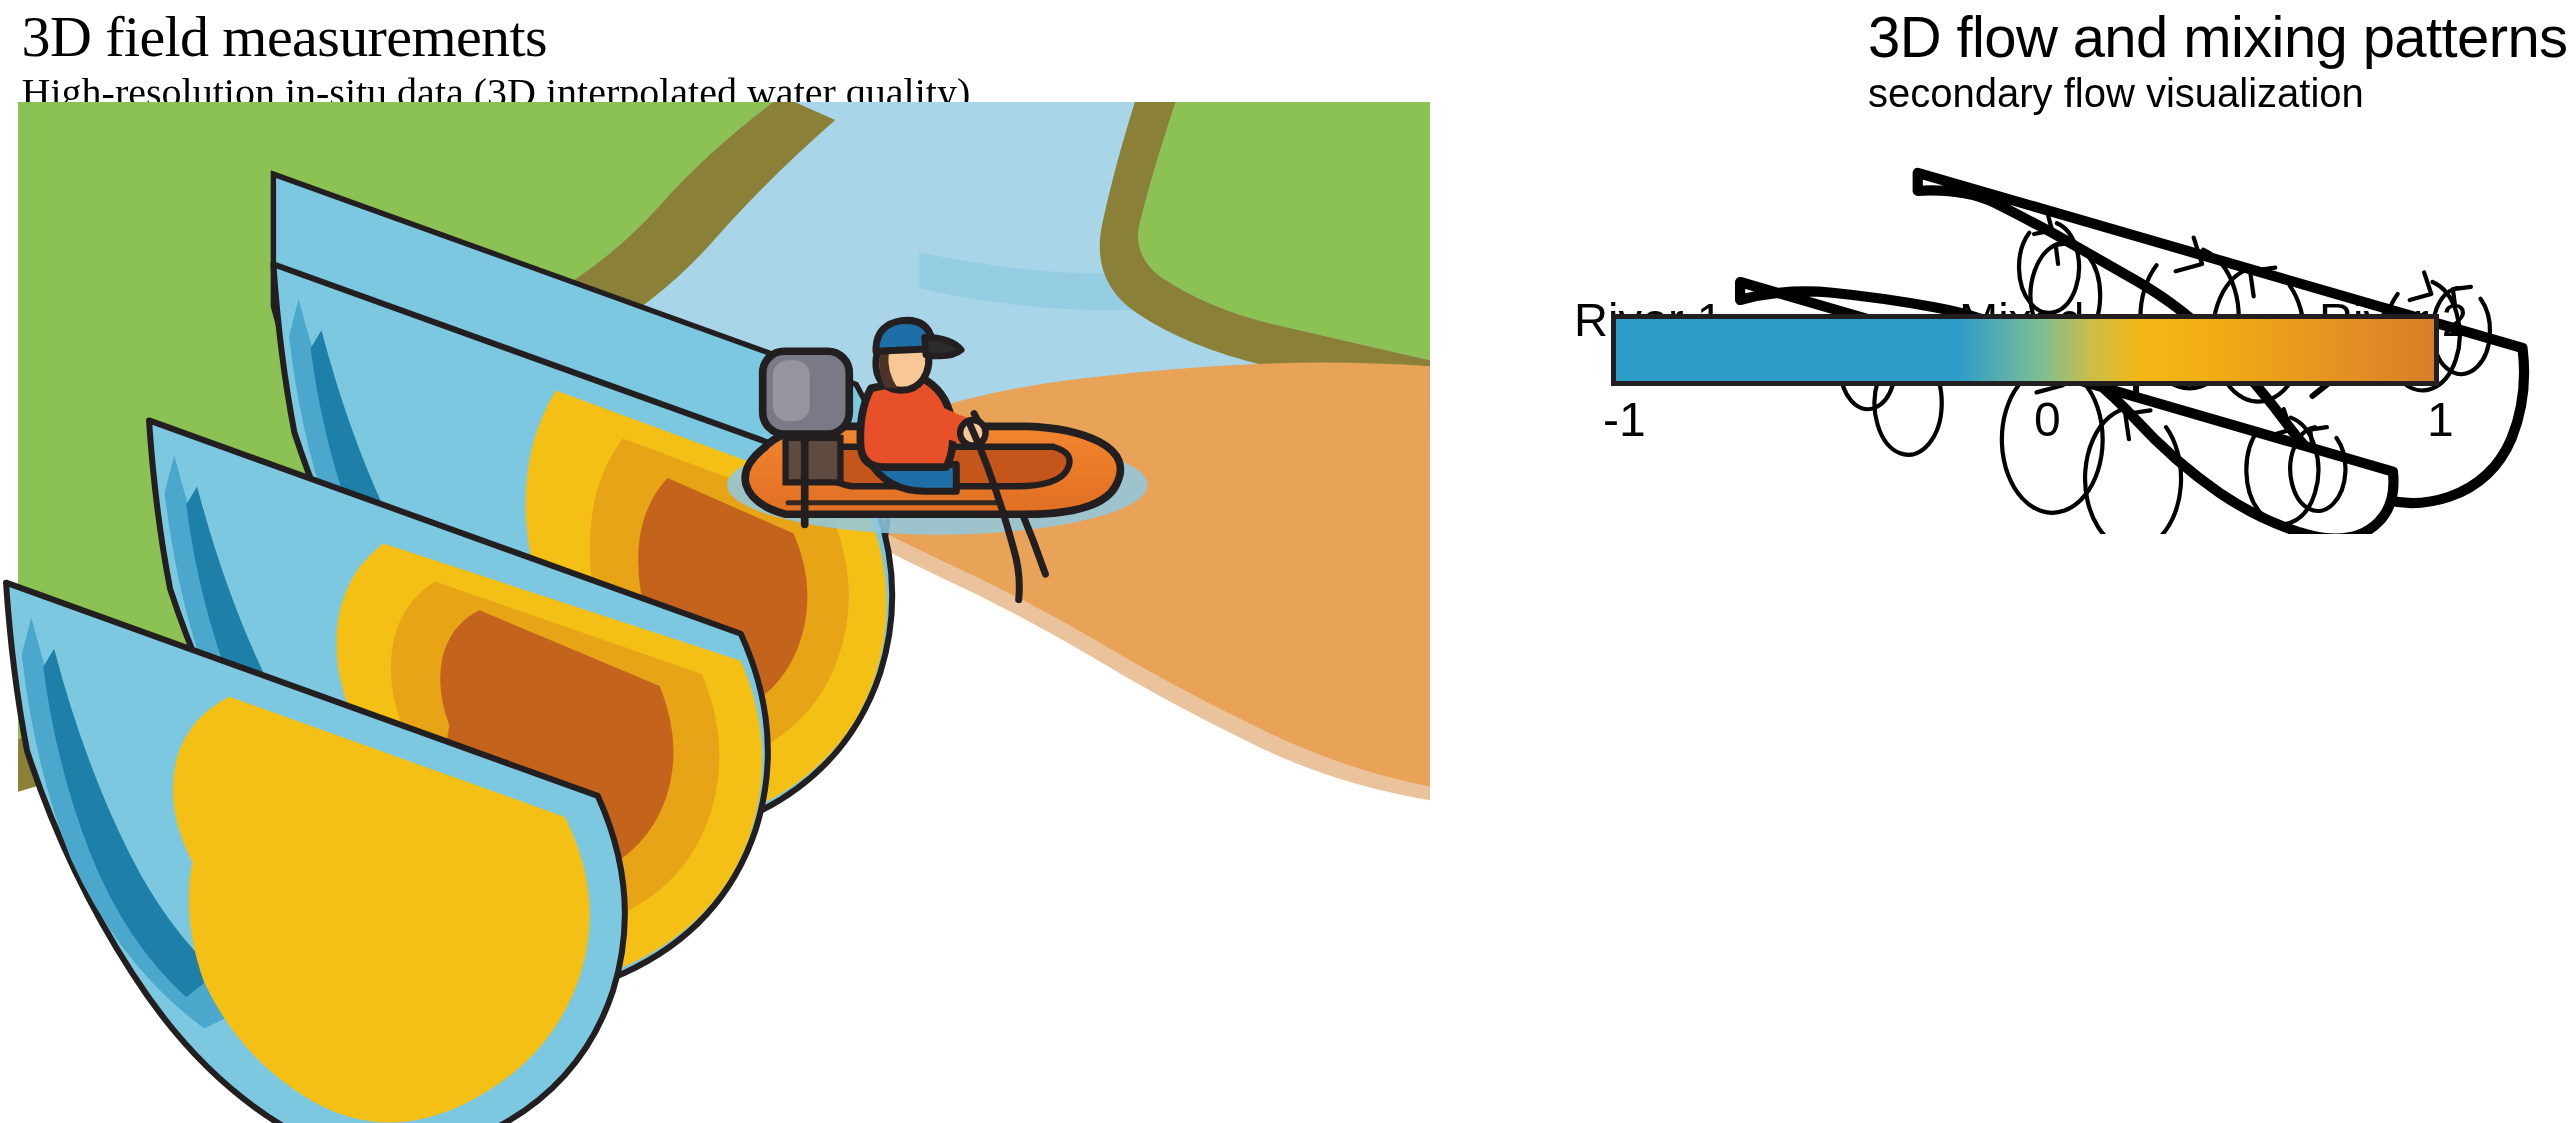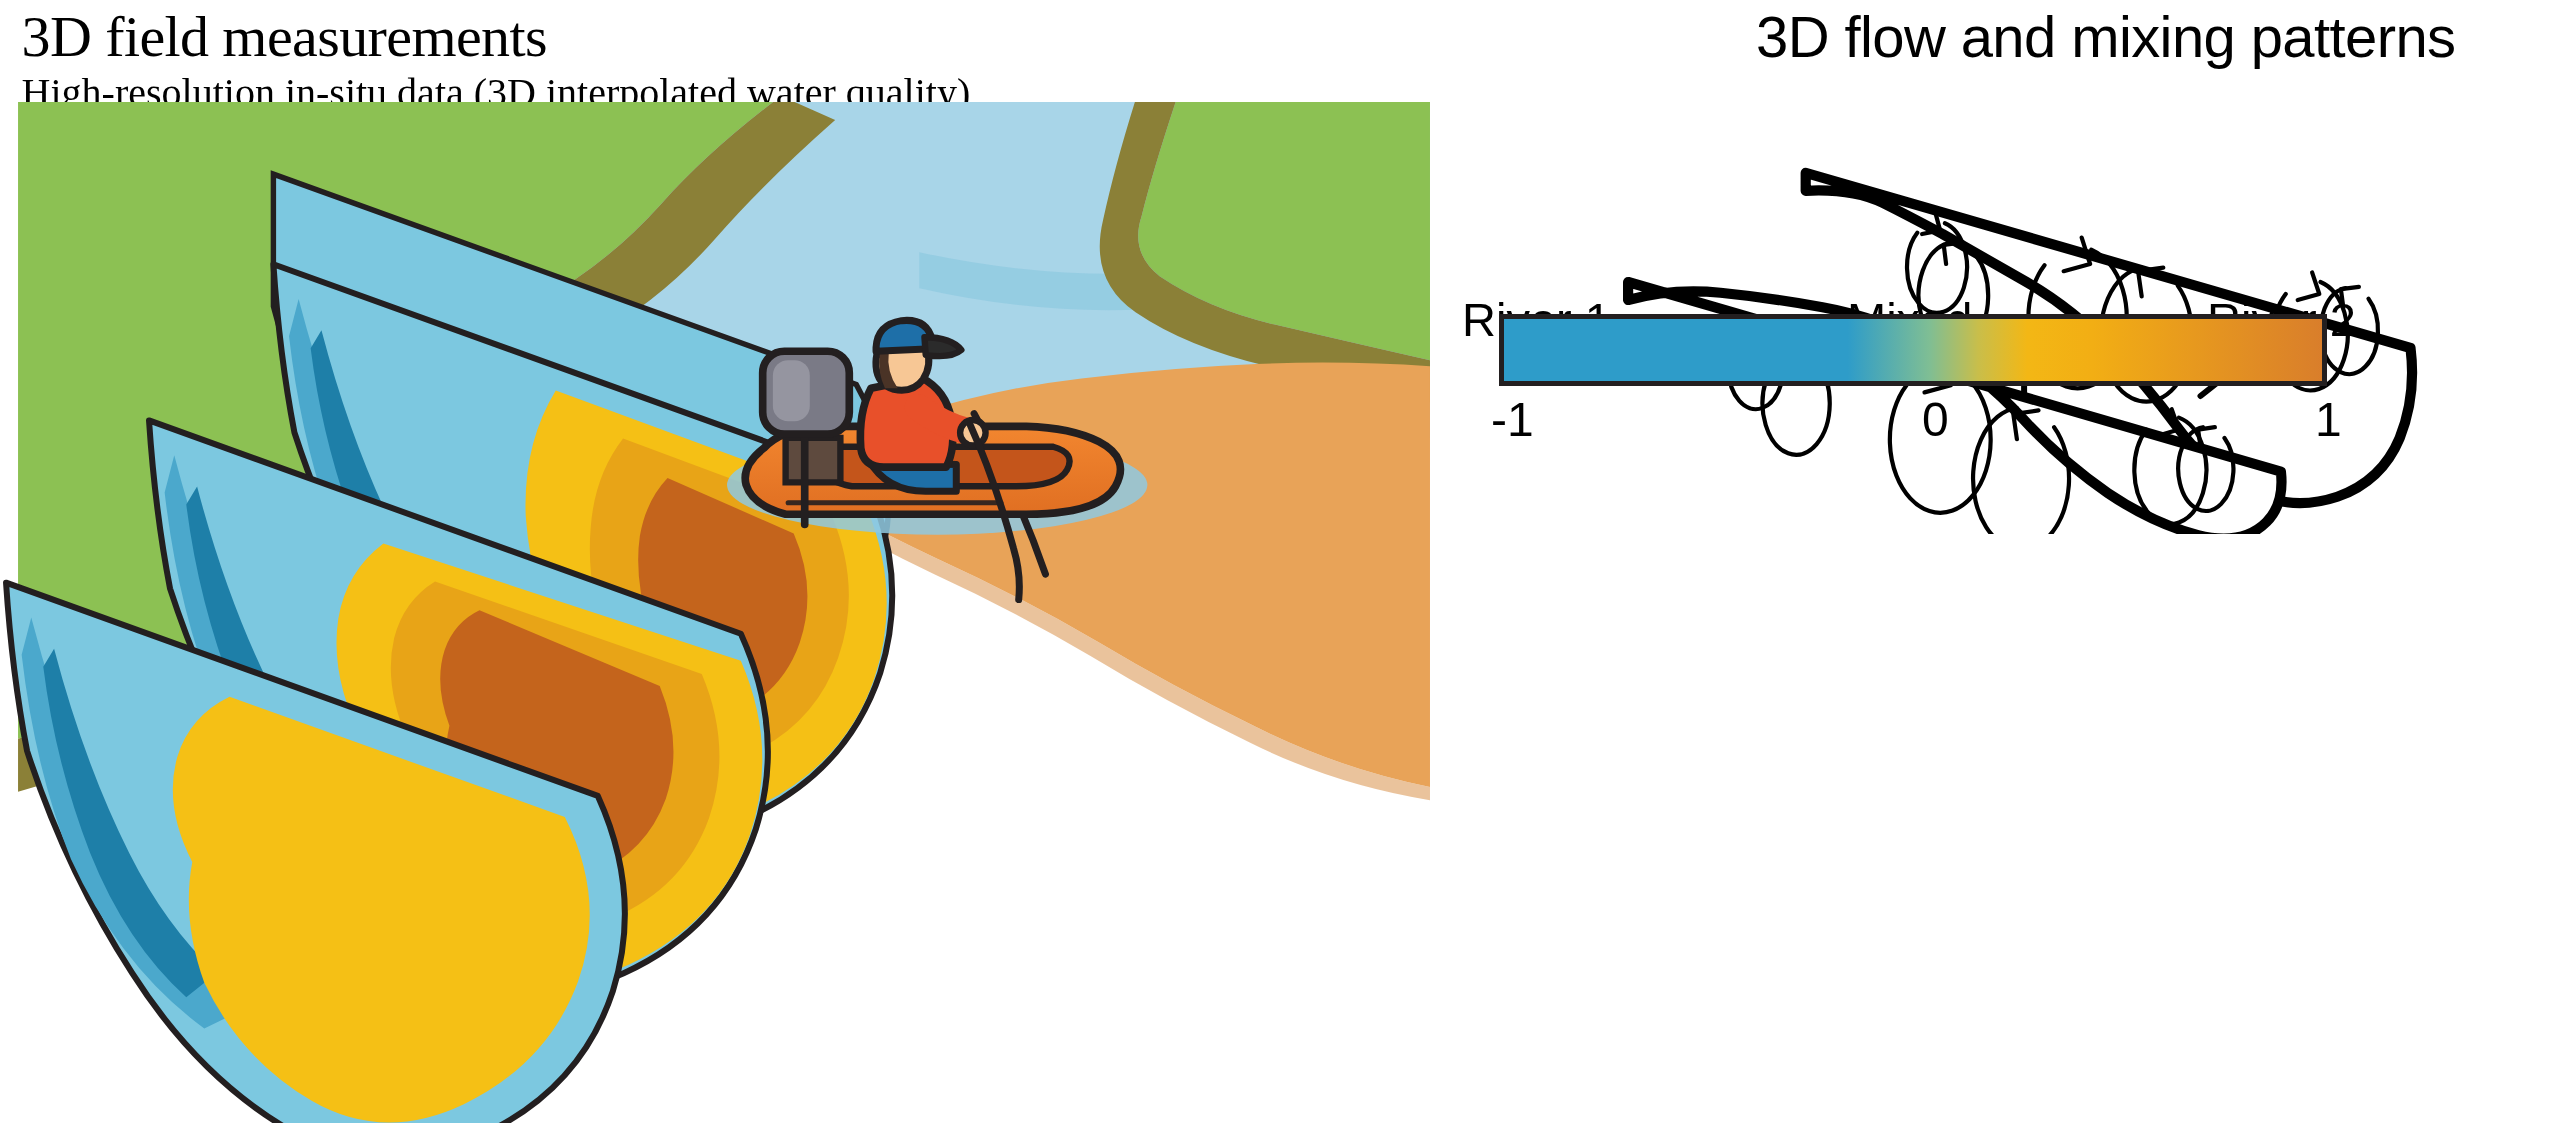--- a/index.html
+++ b/index.html
@@ -10,21 +10,21 @@
     width: 2576px; height: 1124px;
     position: relative;
     overflow: hidden;
     font-family: "Liberation Sans", sans-serif;
     color: #000000;
   }
   .panel { position: absolute; }
 
   
   #left-panel  { left: 0;    top: 0;    width: 1430px; height: 1124px; font-family: Liberation Serif, serif; }
-  #right-panel { left: 1390px; top: 0;  width: 1026px; height: 1124px; }
+  #right-panel { left: 1502px; top: 0;  width: 1026px; height: 1124px; }
 
   .h-title {
     position: absolute;
     font-size: 58px;
     font-weight: 400;
     letter-spacing: -0.6px;
     line-height: 1;
     white-space: nowrap;
   }
   .h-sub {
@@ -257,20 +257,21 @@
 
       <path d="M 382 196 Q 420 280 450 390 Q 462 430 458 470" stroke="#231f20" stroke-width="11" fill="none" stroke-linecap="round"></path>
     </g>
 
   </svg>
 </div>
 
 <div class="panel" id="right-panel">
 
   <div class="h-title" id="right-title">3D flow and mixing patterns</div>
+  <div class="h-sub" id="right-sub">secondary flow visualization</div>
 
   <svg id="flow-svg" width="853" height="396" viewBox="0 0 1420 660">
     <g fill="none" stroke="#000000" stroke-linecap="round" stroke-linejoin="round">
 
       <path d="M 392 58 L 1400 350 Q 1410 430 1382 500 Q 1352 572 1278 598
                Q 1200 624 1130 586 Q 1060 548 1010 480 Q 960 412 900 350
                Q 836 284 760 240 Q 680 194 620 160 Q 560 128 520 108
                Q 470 84 392 88 Z" stroke-width="17" fill="#ffffff"></path>
 
       <g stroke-width="7">

